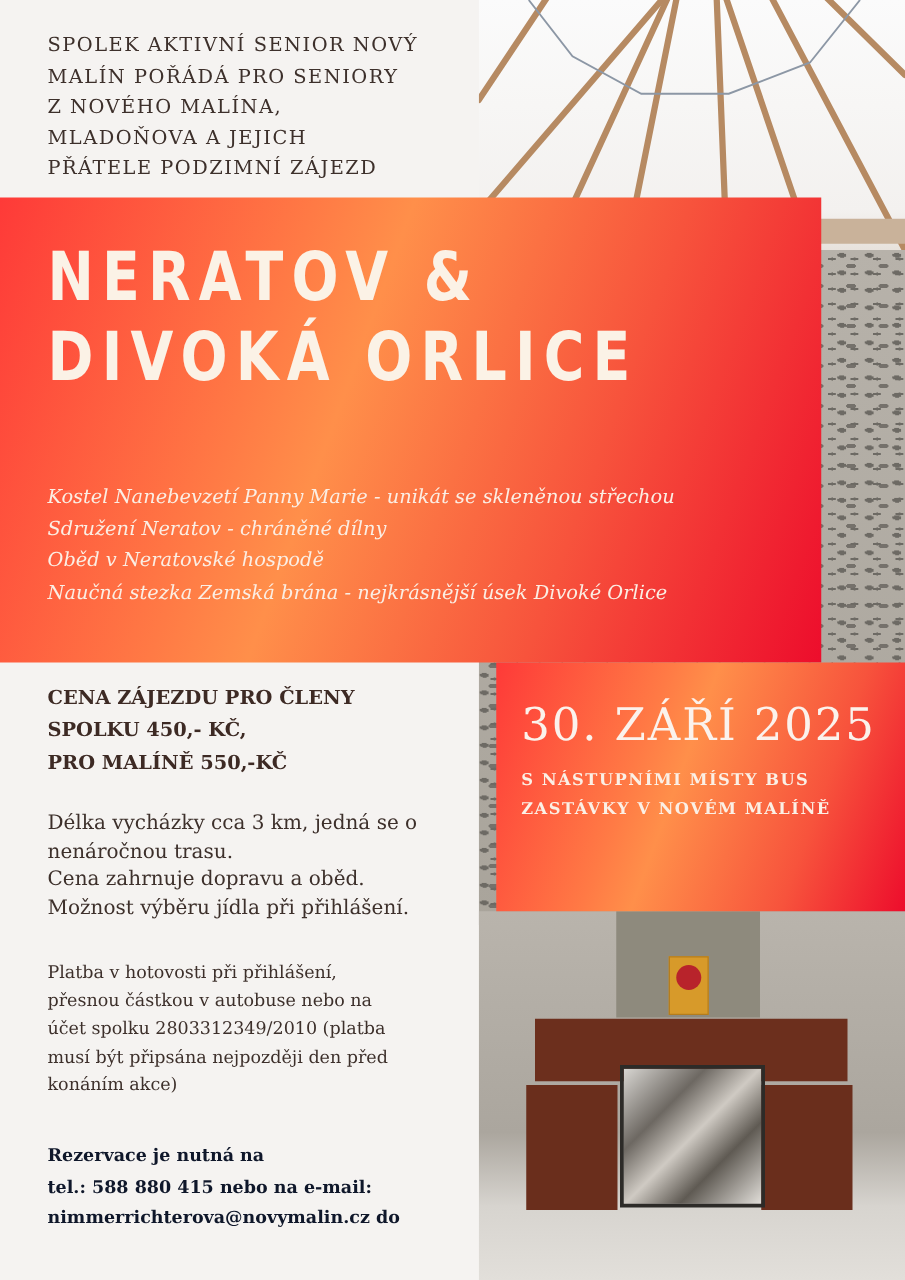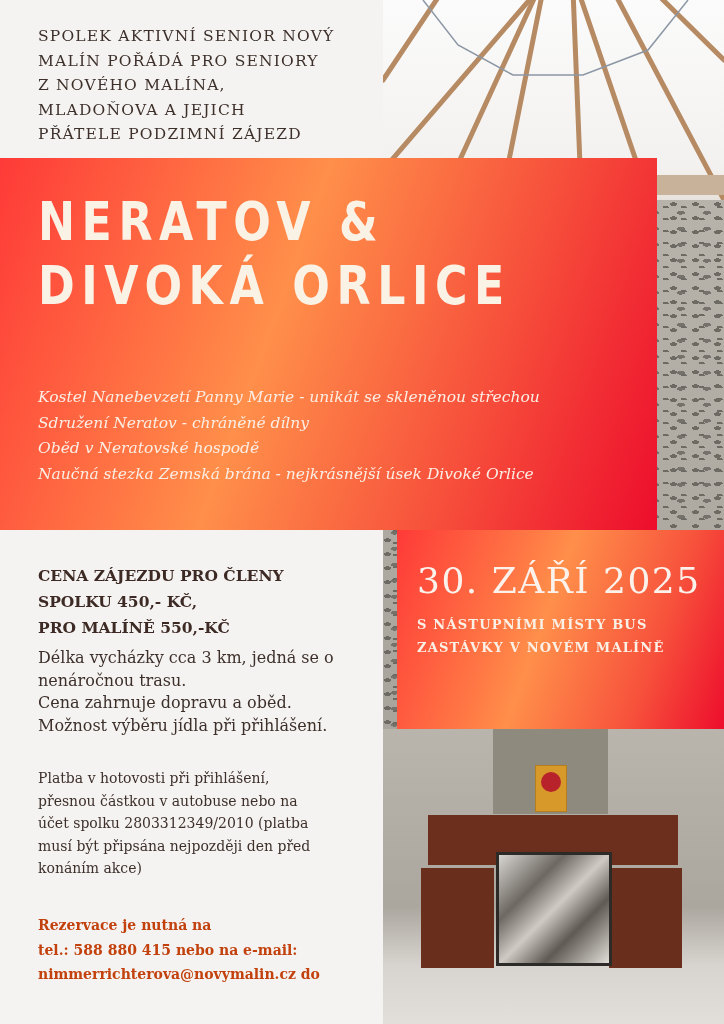--- a/index.html
+++ b/index.html
@@ -68,35 +68,35 @@
     color: #fbf2e6; transform: scaleX(0.82); transform-origin: left top;
   }
   #highlights {
     left: 38px; top: 365px; width: 610px;
     font-family: "DejaVu Serif", serif; font-style: italic;
     font-size: 15.5px; line-height: 25.5px; color: #fbeee4; margin-top: 20px;
   }
 
   
   #price {
-    left: 38px; top: 563px; width: 330px;
+    left: 38px; top: 545px; width: 330px;
     font-family: "DejaVu Serif", serif; font-weight: bold;
     font-size: 15.5px; line-height: 26px; color: #3d2a24;
   }
   #details {
     left: 38px; top: 647px; width: 335px;
     font-family: "DejaVu Serif", serif; font-size: 16px; line-height: 22.5px; color: #3d302b;
   }
   #payment {
     left: 38px; top: 767px; width: 335px;
     font-family: "DejaVu Serif", serif; font-size: 14px; line-height: 22.5px; color: #3d302b;
   }
   #reservation {
     left: 38px; top: 913px; width: 340px;
-    font-family: "DejaVu Serif", serif; font-weight: bold; font-size: 14px; line-height: 24.5px; color: #c2410c;
+    font-family: "DejaVu Serif", serif; font-weight: bold; font-size: 14px; line-height: 24.5px; color: #0f172a;
   }
 
   
   #date-panel {
     left: 397px; top: 530px; width: 327px; height: 199px;
     background: linear-gradient(110deg, #fe3a38 0%, #ff7a45 35%, #ff8f4a 45%, #f7533c 75%, #ed0d2c 100%);
   }
   #date {
     left: 417px; top: 563px; width: 300px;
     font-family: "DejaVu Serif", serif; font-size: 36px; line-height: 36px;

